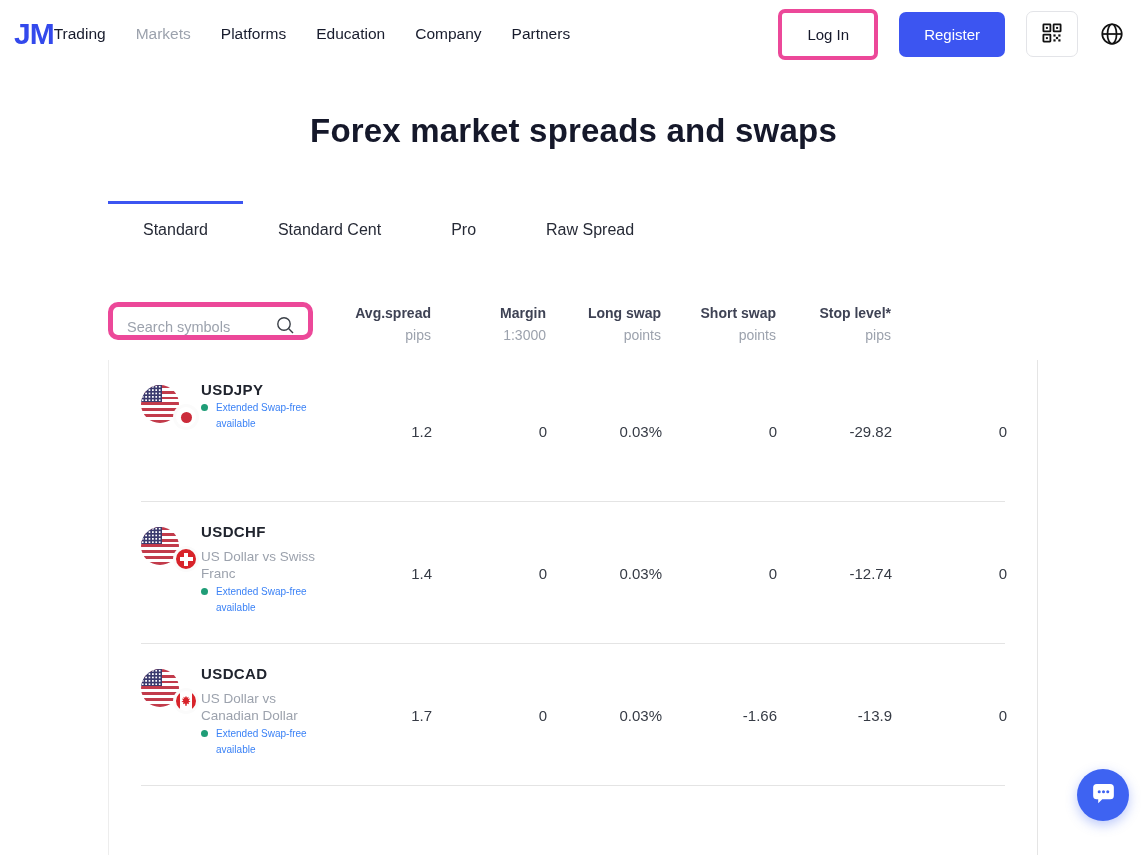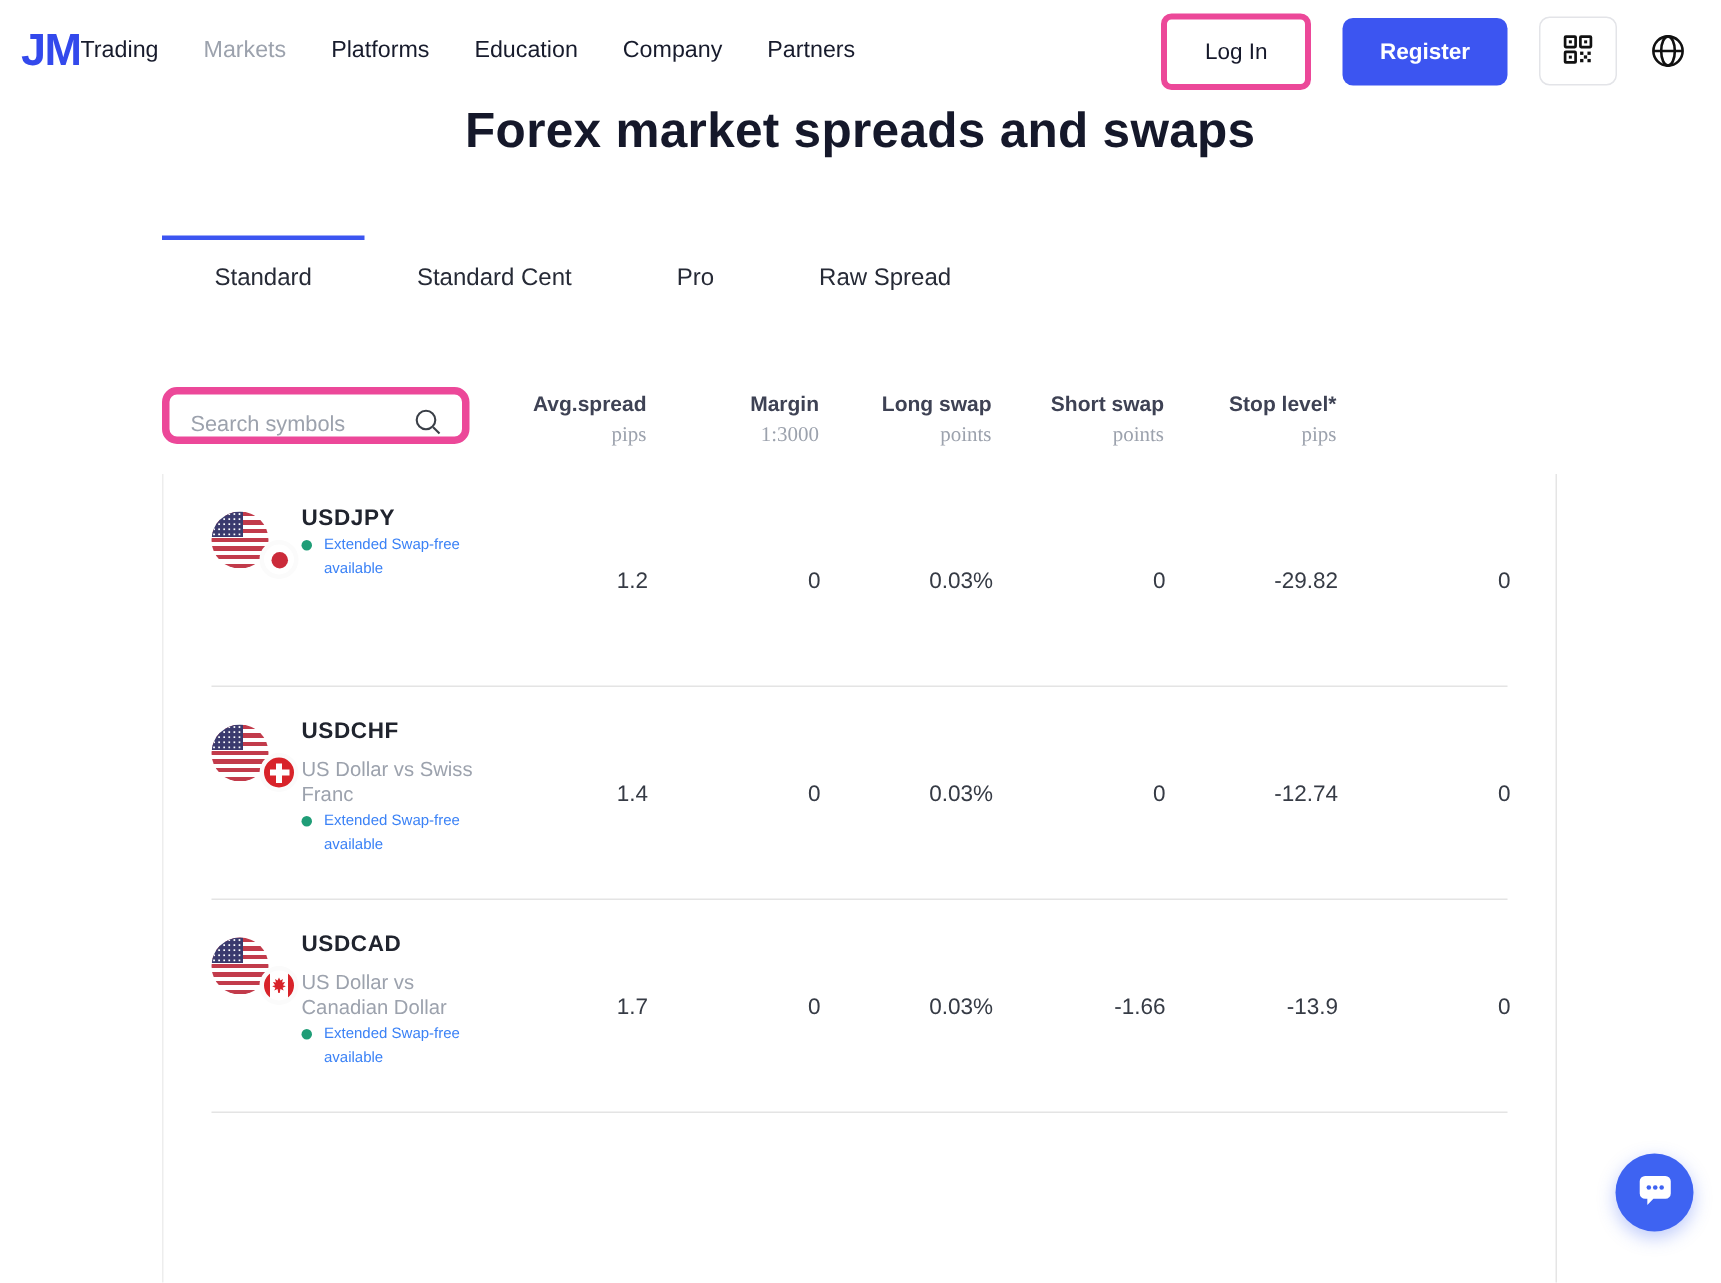--- a/index.html
+++ b/index.html
@@ -13,36 +13,36 @@
   }
   
   .top-bar { height: 68px; display: flex; align-items: center; padding: 0 18px 0 14px; background: #fff; }
   .logo { font-size: 30px; font-weight: 700; color: #3349EC; letter-spacing: -1px; cursor: pointer; }
   .main-nav { display: flex; gap: 30px; }
   .nav-item { font-size: 15.5px; color: #171B2C; cursor: pointer; }
   .nav-item.current { color: #9CA2AD; }
   .top-actions { margin-left: auto; display: flex; align-items: center; gap: 21px; }
   .btn { font-family: inherit; font-size: 15px; border-radius: 7px; cursor: pointer; }
   .btn-ghost { background: #fff; border: 4px solid #ec4899; color: #16192B; padding: 13px 25px; }
-  .btn-primary { background: #3C55F1; border: none; color: #fff; padding: 14px 25px; font-weight: 700; }
+  .btn-primary { background: #3C55F1; border: none; color: #fff; padding: 14px 25px; font-weight: 400; }
   .icon-btn { width: 52px; height: 46px; border: 1px solid #E3E4E8; background: #fff; border-radius: 7px; display: flex; align-items: center; justify-content: center; }
   .globe-wrap { display: flex; align-items: center; cursor: pointer; padding-right: 4px; }
   
-  .page-title { text-align: center; font-size: 33px; font-weight: 700; color: #15182A; letter-spacing: .2px; }
+  .page-title { margin-top: 44px; text-align: center; font-size: 33px; font-weight: 700; color: #15182A; letter-spacing: .2px; }
   .tabs { display: flex; margin: 51px 0 0 108px; }
   .tab { border-top: 3px solid transparent; padding: 17px 35px 20px; font-size: 16px; color: #262A36; cursor: pointer; white-space: nowrap; }
   .tab.active { border-top-color: #3C55F1; }
   
   .controls { margin: 43px 0 0 108px; width: 930px; padding-right: 32px; display: grid; grid-template-columns: 208px repeat(6, 115px); align-items: start; }
   .search-box { width: 205px; height: 38px; border: 5px solid #ec4899; border-radius: 10px; display: flex; align-items: center; padding: 12px 13px 0 14px; background: #fff; }
   .search-box input { border: none; outline: none; flex: 1; font-family: inherit; font-size: 14.5px; color: #333; min-width: 0; background: transparent; }
   .search-box input::placeholder { color: #9CA2AD; }
   .col-head { text-align: right; padding-top: 3px; }
   .col-label { font-size: 14px; font-weight: 700; color: #3E4254; }
-  .col-sub { font-size: 14px; color: #9CA2AD; margin-top: 6px; font-family: Liberation Serif, serif; }
+  .col-sub { font-size: 14px; color: #9CA2AD; margin-top: 6px; }
   
   .table { margin: 17px 0 0 108px; width: 930px; }
   .group-header { height: 62px; background: #ECECEC; display: flex; align-items: center; justify-content: space-between; padding: 0 38px 0 32px; cursor: pointer; }
   .group-title { font-size: 16px; font-weight: 700; color: #3E4254; }
   .rows { border-left: 1px solid #EDEDED; border-right: 1px solid #E5E5E5; }
   .row { position: relative; height: 142px; display: grid; grid-template-columns: 32px 60px 116px repeat(6, 115px); }
   .row::after { content: ""; position: absolute; left: 32px; right: 32px; bottom: 0; height: 1px; background: #E4E4E4; }
   .cell-flag { grid-column: 2; position: relative; margin-top: 25px; }
   .cell-name { grid-column: 3; padding-top: 21px; }
   .sym { font-size: 15px; font-weight: 700; color: #20242E; letter-spacing: .4px; }

